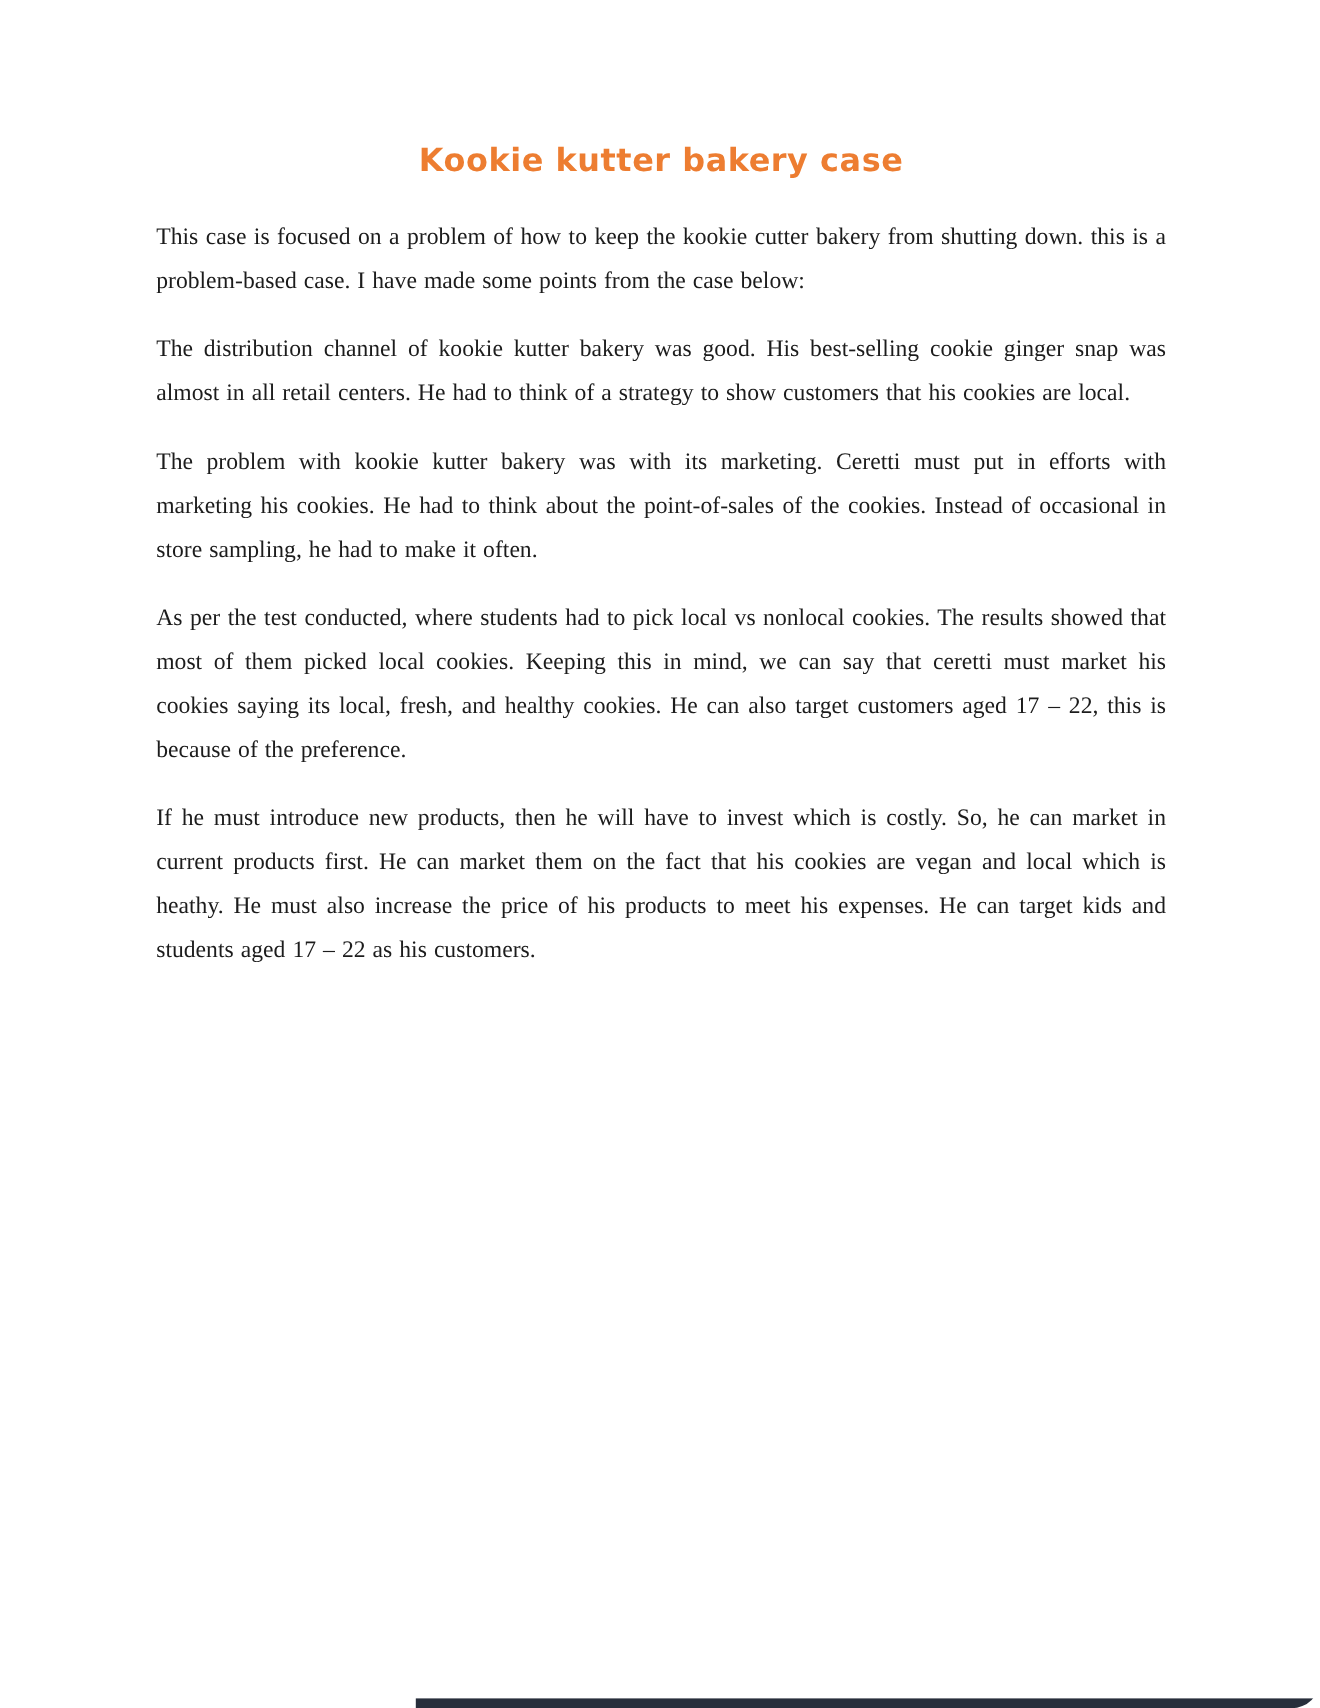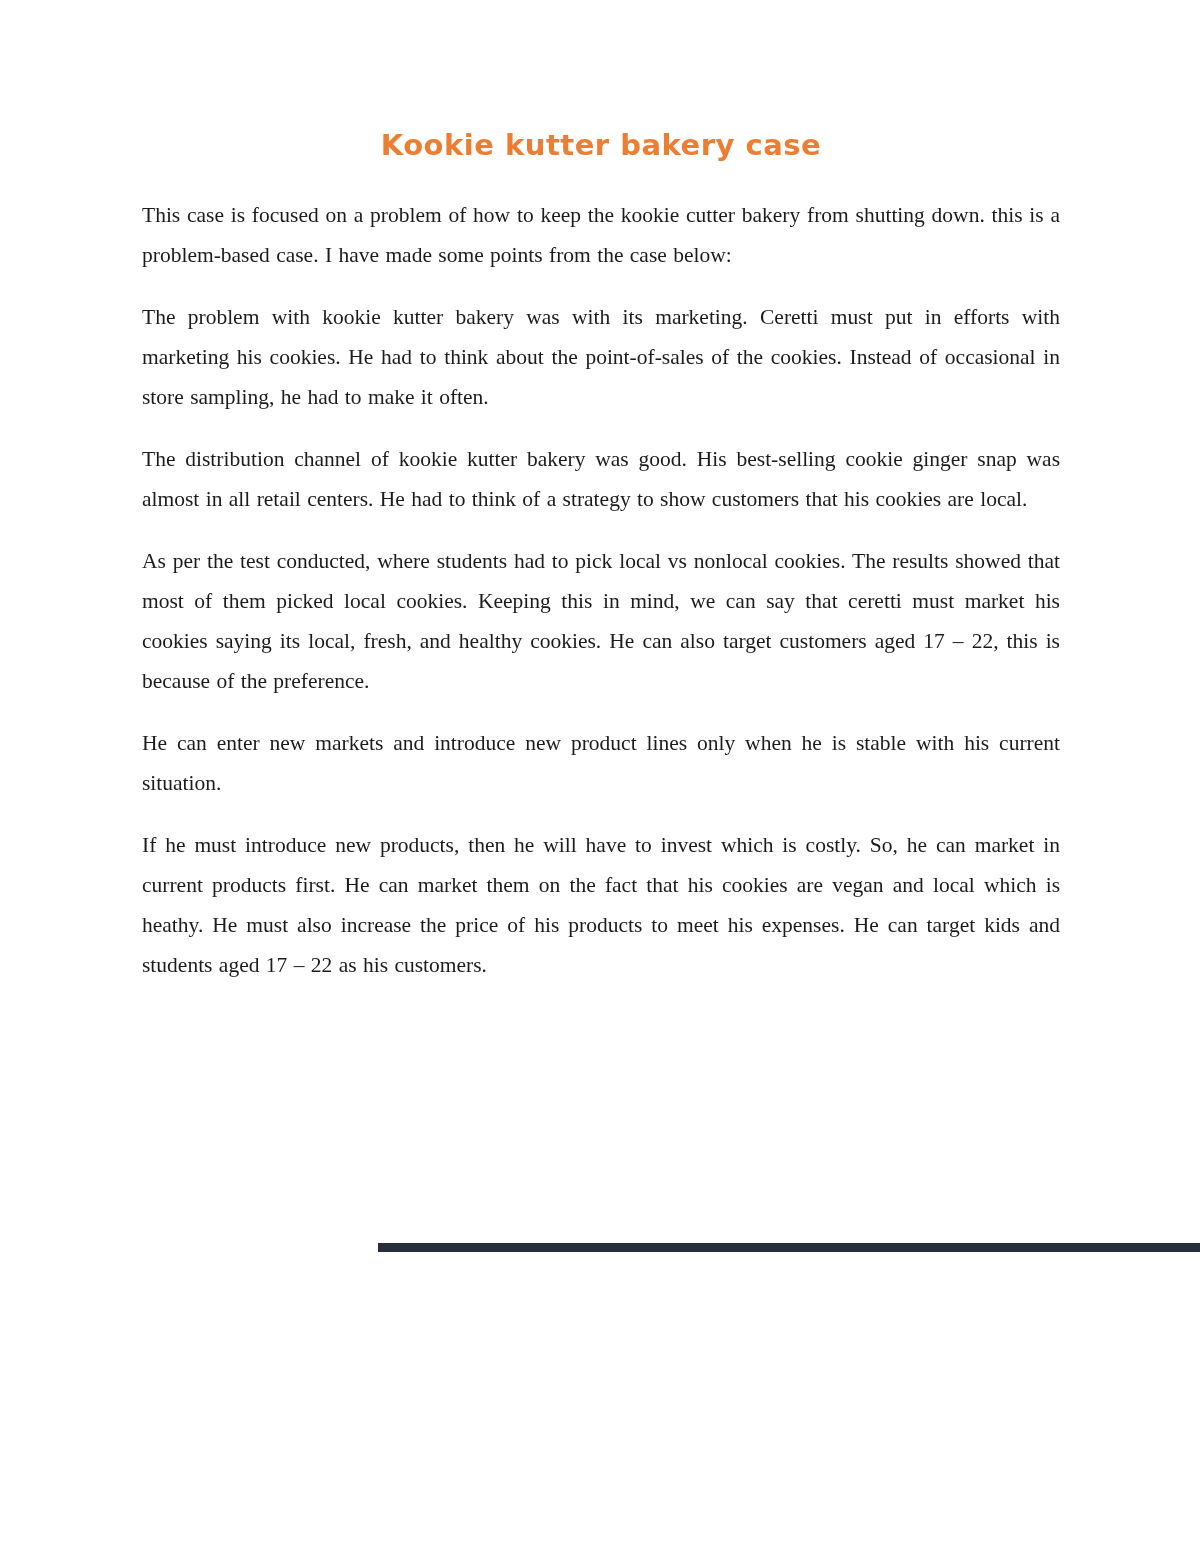--- a/index.html
+++ b/index.html
@@ -4,25 +4,26 @@
 <style>
   * { margin: 0; padding: 0; box-sizing: border-box; }
 
   html, body {
     background: #ffffff;
   }
 
   .page {
     position: relative;
     width: 1200px;
-    height: 1252px;
+    height: 1553px;
     background: #ffffff;
     overflow: hidden;
     font-family: "Liberation Serif", "DejaVu Serif", serif;
     color: #1c1c1c;
+    border-radius: 26px;
   }
 
   .content {
     position: absolute;
     top: 128px;
     left: 142px;
     width: 918px;
   }
 
   .doc-title {
@@ -53,21 +54,20 @@
   }
 </style>
 </head>
 <body>
 
 <div class="page">
   <div class="content">
     <h1 class="doc-title">Kookie kutter bakery case</h1>
 
     <p class="doc-paragraph">This case is focused on a problem of how to keep the kookie cutter bakery from shutting down. this is a problem-based case. I have made some points from the case below:</p>
+    <p class="doc-paragraph">The distribution channel of kookie kutter bakery was good. His best-selling cookie ginger snap was almost in all retail centers. He had to think of a strategy to show customers that his cookies are local.</p>
     <p class="doc-paragraph">The problem with kookie kutter bakery was with its marketing. Ceretti must put in efforts with marketing his cookies. He had to think about the point-of-sales of the cookies. Instead of occasional in store sampling, he had to make it often.</p>
-    <p class="doc-paragraph">The distribution channel of kookie kutter bakery was good. His best-selling cookie ginger snap was almost in all retail centers. He had to think of a strategy to show customers that his cookies are local.</p>
     <p class="doc-paragraph">As per the test conducted, where students had to pick local vs nonlocal cookies. The results showed that most of them picked local cookies. Keeping this in mind, we can say that ceretti must market his cookies saying its local, fresh, and healthy cookies. He can also target customers aged 17 – 22, this is because of the preference.</p>
-    <p class="doc-paragraph">He can enter new markets and introduce new product lines only when he is stable with his current situation.</p>
     <p class="doc-paragraph">If he must introduce new products, then he will have to invest which is costly. So, he can market in current products first. He can market them on the fact that his cookies are vegan and local which is heathy. He must also increase the price of his products to meet his expenses. He can target kids and students aged 17 – 22 as his customers.</p>
   </div>
 
   <div class="bottom-bar"></div>
 </div>
 
 </body></html>

